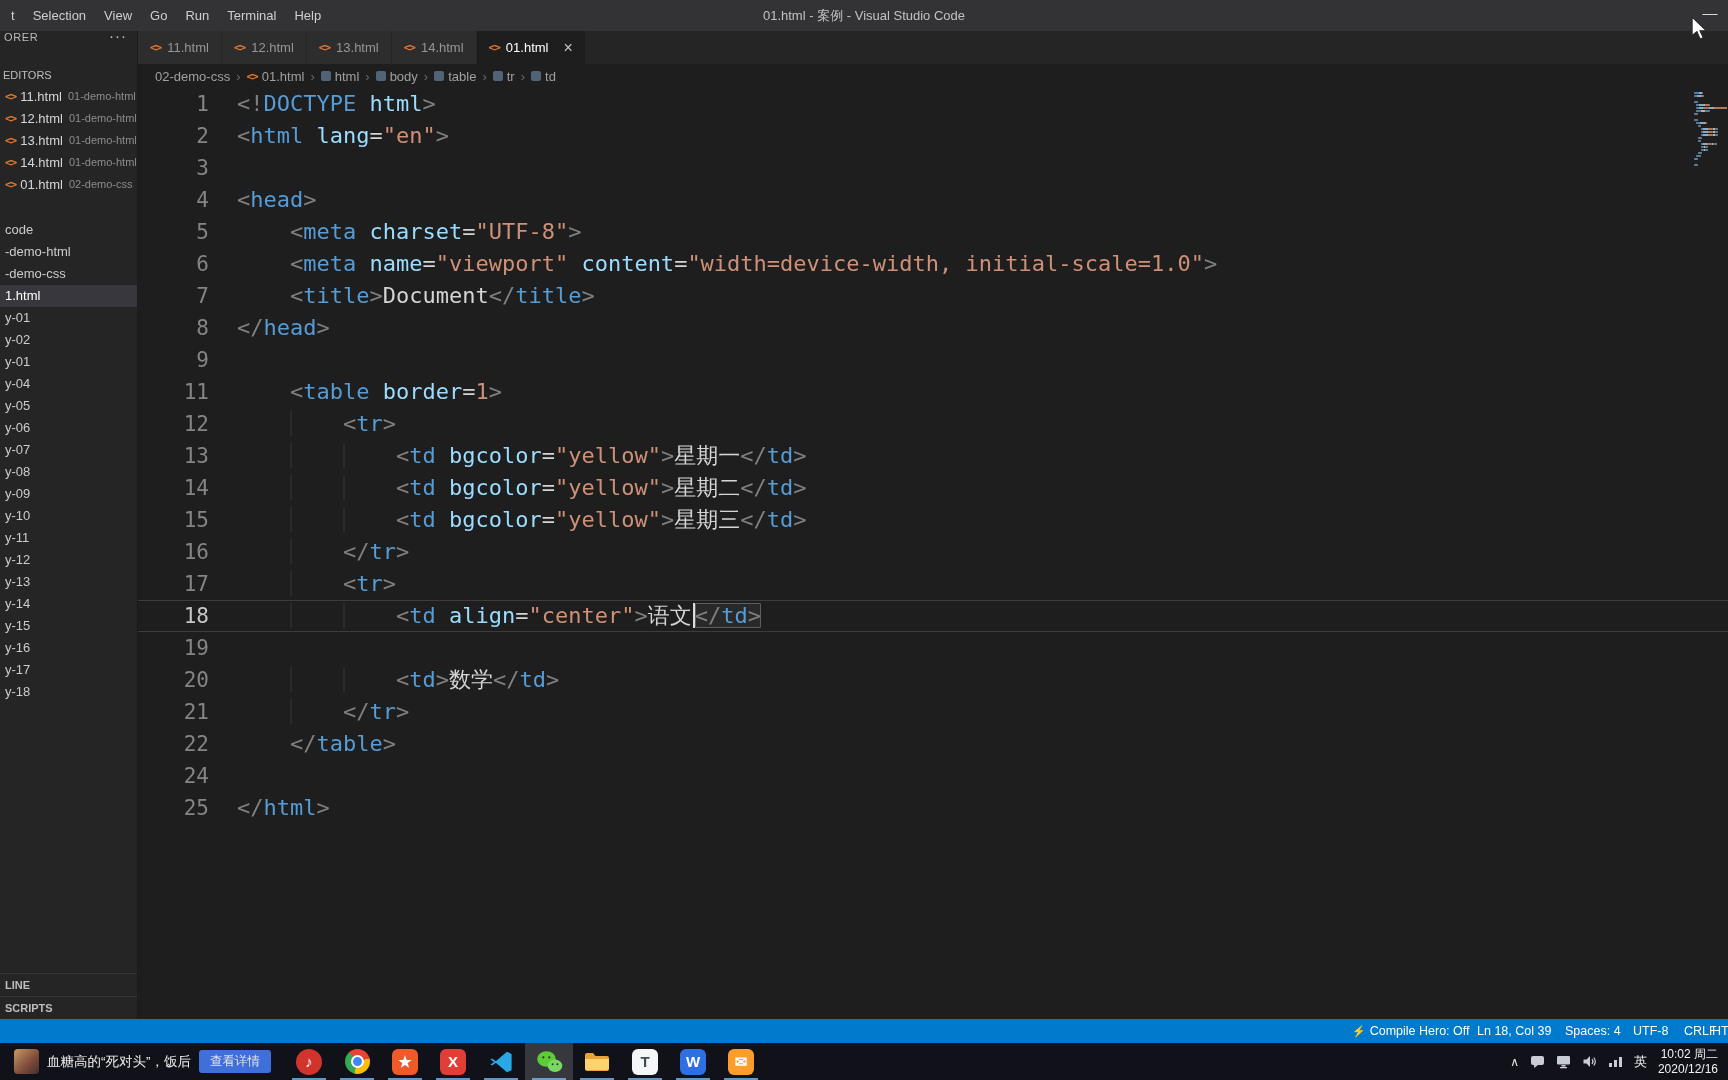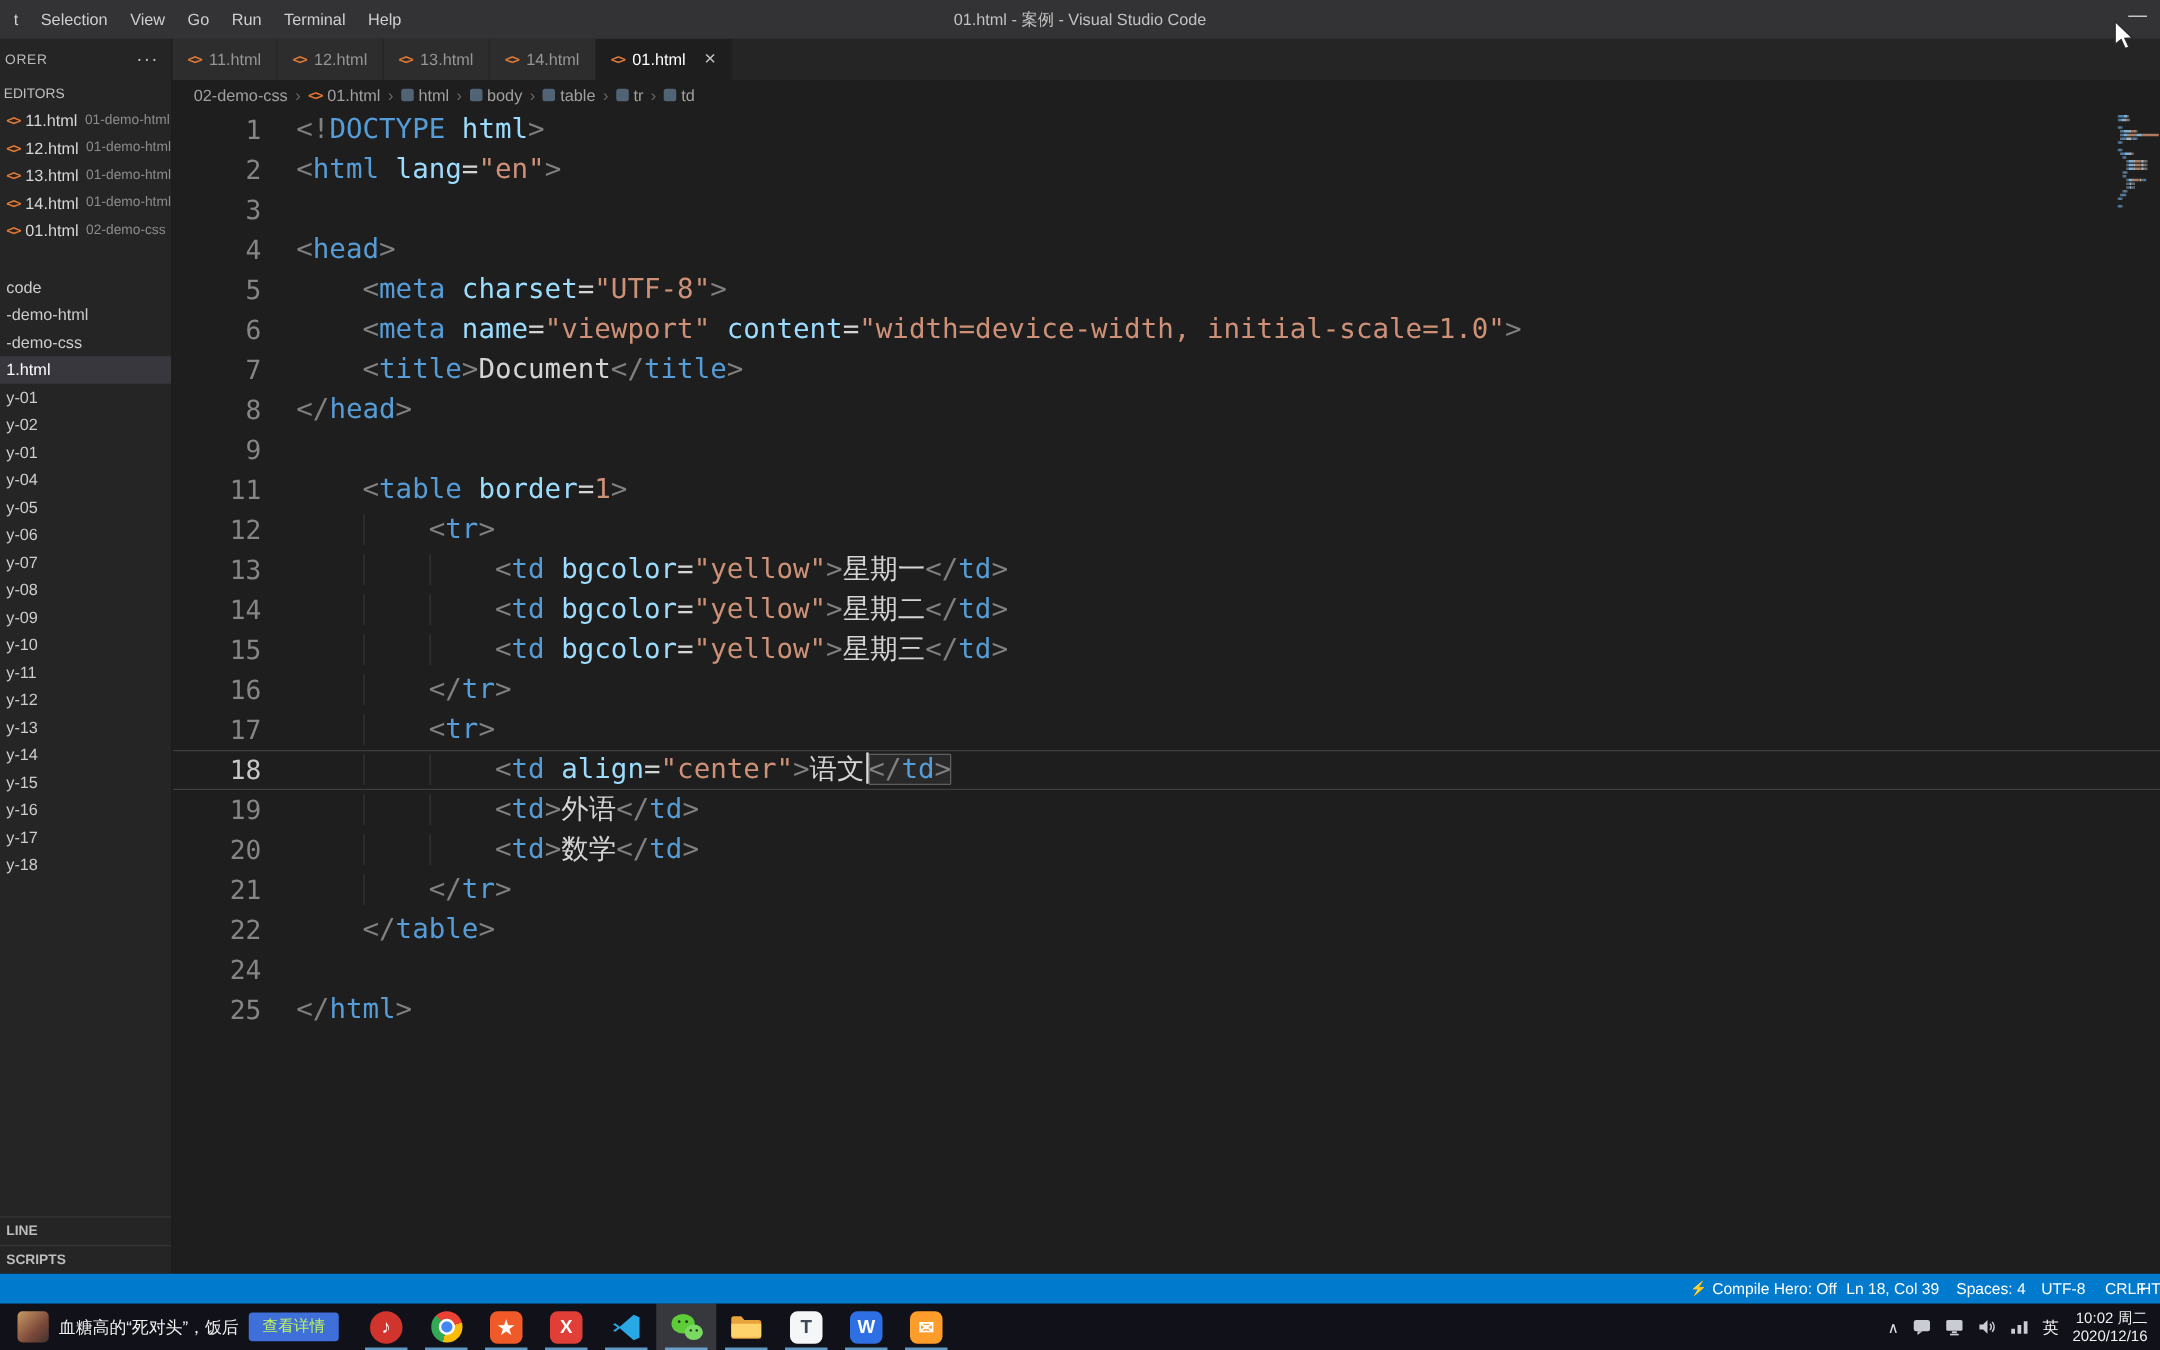--- a/index.html
+++ b/index.html
@@ -9,21 +9,21 @@
   
   .titlebar{position:relative;height:31px;background:#333336;display:flex;align-items:center;}
   .menus{display:flex;align-items:center;height:100%;padding-left:2px;position:relative;z-index:2;}
   .menu-item{padding:0 9px;font-size:13px;color:#cfcfcf;cursor:default;}
   .wtitle{position:absolute;left:0;right:0;top:0;height:31px;line-height:31px;text-align:center;color:#c2c2c2;font-size:13px;pointer-events:none;z-index:1;}
   .win-min{position:absolute;right:6px;top:0;height:31px;line-height:26px;color:#d8d8d8;font-size:15px;width:24px;text-align:center;z-index:3;}
 
   
   .main{display:flex;height:988px;}
   .sidebar{width:138px;background:#252526;display:flex;flex-direction:column;color:#ccc;flex:none;overflow:hidden;border-right:1px solid #1b1b1c;box-sizing:border-box;}
-  .side-head{height:34px;display:flex;align-items:center;justify-content:space-between;padding:0 10px 0 4px;font-size:11px;letter-spacing:.6px;color:#bbb;flex:none;}
+  .side-head{height:34px;display:flex;align-items:flex-start;justify-content:space-between;padding:0 10px 0 4px;font-size:11px;letter-spacing:.6px;color:#bbb;flex:none;}
   .dots{font-size:15px;color:#c8c8c8;letter-spacing:1px;line-height:10px;}
   .side-label{height:20px;line-height:20px;font-size:11px;font-weight:400;color:#bfbfbf;padding-left:3px;flex:none;}
   .oe-row{height:22px;display:flex;align-items:center;padding-left:5px;font-size:13px;white-space:nowrap;overflow:hidden;flex:none;}
   .oe-name{color:#d7d7d7;}
   .oe-folder{color:#8c8c8c;font-size:11px;margin-left:6px;}
   .tree{margin-top:24px;flex:none;}
   .tree-row{height:22px;line-height:22px;padding-left:5px;font-size:13px;white-space:nowrap;color:#cccccc;}
   .tree-row.sel{background:#37373d;color:#fff;}
   .side-bottom{margin-top:auto;flex:none;}
   .side-sec{height:22px;line-height:22px;font-size:11px;font-weight:700;color:#bdbdbd;padding-left:5px;border-top:1px solid rgba(255,255,255,.08);}
@@ -64,21 +64,21 @@
   
   .statusbar{position:relative;height:24px;background:#007acc;color:#fff;font-size:12.5px;overflow:hidden;flex:none;}
   .st-item{position:absolute;top:0;line-height:24px;white-space:nowrap;display:flex;gap:4px;}
   .st-ic{font-size:11px;}
 
   
   .taskbar{position:relative;height:37px;background:#11111a;display:flex;align-items:center;color:#e8e8e8;}
   .news{display:flex;align-items:center;gap:8px;padding-left:14px;}
   .news-thumb{width:25px;height:25px;border-radius:4px;background:linear-gradient(135deg,#c99a66,#7d4a3a 60%,#43302c);flex:none;}
   .news-headline{font-size:13.5px;color:#f0f0f0;white-space:nowrap;}
-  .news-btn{background:#3f6fd8;color:#bef264;font-size:12.5px;padding:3px 11px;border-radius:3px;white-space:nowrap;}
+  .news-btn{background:#3f6fd8;color:#e5e5e5;font-size:12.5px;padding:3px 11px;border-radius:3px;white-space:nowrap;}
   .apps{display:flex;margin-left:14px;height:100%;}
   .app{width:48px;height:100%;display:flex;align-items:center;justify-content:center;position:relative;}
   .app.running::after{content:"";position:absolute;left:7px;right:7px;bottom:0;height:2px;background:#76b9ed;opacity:.8;}
   .app.active{background:rgba(255,255,255,.16);}
   .ic{width:26px;height:26px;display:flex;align-items:center;justify-content:center;font-size:15px;font-weight:700;color:#fff;box-sizing:border-box;}
   .ic.circle{border-radius:50%;}
   .ic.square{border-radius:6px;}
   .chrome-ic{position:relative;width:25px;height:25px;border-radius:50%;background:conic-gradient(from -45deg,#ea4335 0 33.3%,#fbbc05 0 66.6%,#34a853 0 100%);}
   .chrome-dot{position:absolute;inset:6px;background:#4285f4;border-radius:50%;border:2.5px solid #fff;box-sizing:border-box;}
   .tray{margin-left:auto;display:flex;align-items:center;gap:11px;padding-right:10px;}
@@ -297,21 +297,20 @@
             <div class="row">
               <div class="num">17</div>
               <div class="code"><span>    </span><span class="g">    </span><span class="tk-p">&lt;</span><span class="tk-t">tr</span><span class="tk-p">&gt;</span></div>
             </div>
             <div class="row current">
               <div class="num">18</div>
               <div class="code"><span>    </span><span class="g">    </span><span class="g">    </span><span class="tk-p">&lt;</span><span class="tk-t">td</span><span class="tk-a"> align</span><span class="tk-o">=</span><span class="tk-s">"center"</span><span class="tk-p">&gt;</span><span class="tk-x">语文</span><span class="caret"></span><span class="tk-box"><span class="tk-p">&lt;/</span><span class="tk-t">td</span><span class="tk-p">&gt;</span></span></div>
             </div>
             <div class="row">
               <div class="num">19</div>
-              <div class="code"><span>    </span><span class="g">    </span><span class="g">    </span><span class="tk-p">&lt;</span><span class="tk-t">td</span><span class="tk-p">&gt;</span><span class="tk-x">外语</span><span class="tk-p">&lt;/</span><span class="tk-t">td</span><span class="tk-p">&gt;</span></div>
             </div>
             <div class="row">
               <div class="num">20</div>
               <div class="code"><span>    </span><span class="g">    </span><span class="g">    </span><span class="tk-p">&lt;</span><span class="tk-t">td</span><span class="tk-p">&gt;</span><span class="tk-x">数学</span><span class="tk-p">&lt;/</span><span class="tk-t">td</span><span class="tk-p">&gt;</span></div>
             </div>
             <div class="row">
               <div class="num">21</div>
               <div class="code"><span>    </span><span class="g">    </span><span class="tk-p">&lt;/</span><span class="tk-t">tr</span><span class="tk-p">&gt;</span></div>
             </div>
             <div class="row">

